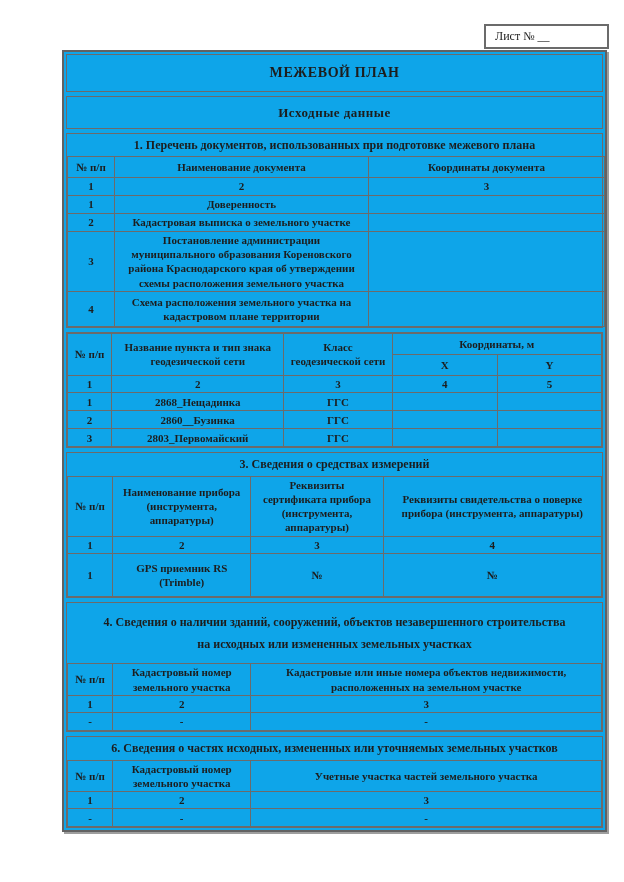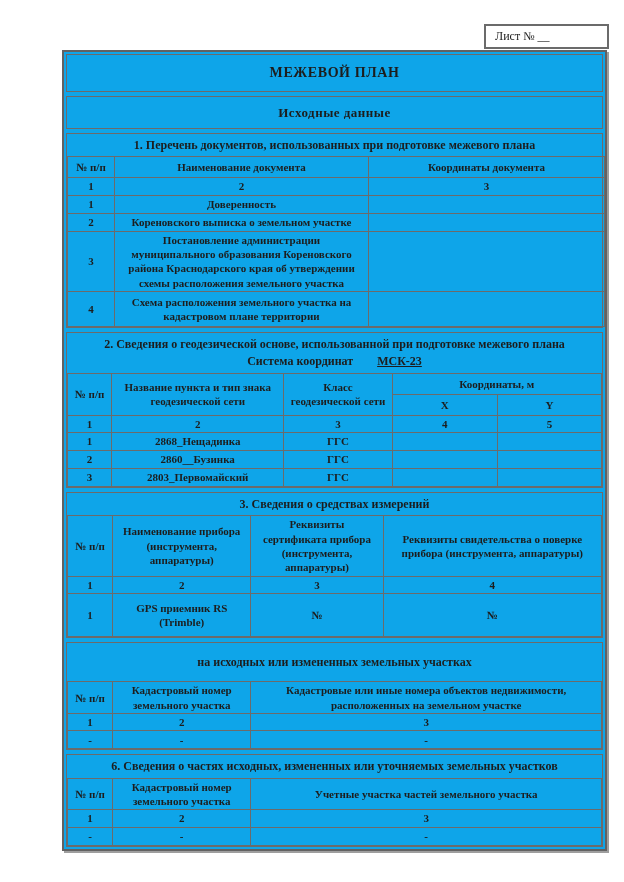--- a/index.html
+++ b/index.html
@@ -126,44 +126,38 @@
         <td>2</td>
         <td>3</td>
       </tr>
       <tr class="data">
         <td>1</td>
         <td>Доверенность</td>
         <td></td>
       </tr>
       <tr class="data">
         <td>2</td>
-        <td>Кореновского выписка о земельном участке</td>
+        <td>Кадастровая выписка о земельного участке</td>
         <td></td>
       </tr>
       <tr class="data">
         <td>3</td>
         <td>Постановление администрации муниципального образования Кореновского района Краснодарского края об утверждении схемы расположения земельного участка</td>
         <td></td>
       </tr>
       <tr class="data">
         <td>4</td>
         <td style="height:32px">Схема расположения земельного участка на кадастровом плане территории</td>
         <td></td>
       </tr>
     </tbody>
       </table>
   </div>
 
   <div class="section">
-    <div class="caption">
-      <div>2. Сведения о геодезической основе, использованной при подготовке межевого плана</div>
-      <div class="coord-line">
-        <span>Система координат</span><span class="gap"></span><span class="u">МСК-23</span>
-      </div>
-    </div>
     <table id="t2">
       <colgroup>
           <col style="width:44px">
           <col style="width:172px">
           <col style="width:108px">
           <col style="width:105px">
           <col style="width:104px">
         </colgroup>
       <tbody>
           <tr class="hdr">
@@ -235,20 +229,21 @@
         <td style="padding:1px 20px">GPS приемник RS (Trimble)</td>
         <td>№</td>
         <td>№</td>
       </tr>
     </tbody>
       </table>
   </div>
 
   <div class="section">
     <div class="caption" style="padding-top:9px;padding-bottom:8px;line-height:1.8">
+      <div>4. Сведения о наличии зданий, сооружений, объектов незавершенного строительства</div>
       <div>на исходных или измененных земельных участках</div>
     </div>
     <table id="t4">
       <colgroup>
           <col style="width:45px">
           <col style="width:138px">
           <col style="width:350px">
         </colgroup>
       <tbody>
           <tr class="hdr">

